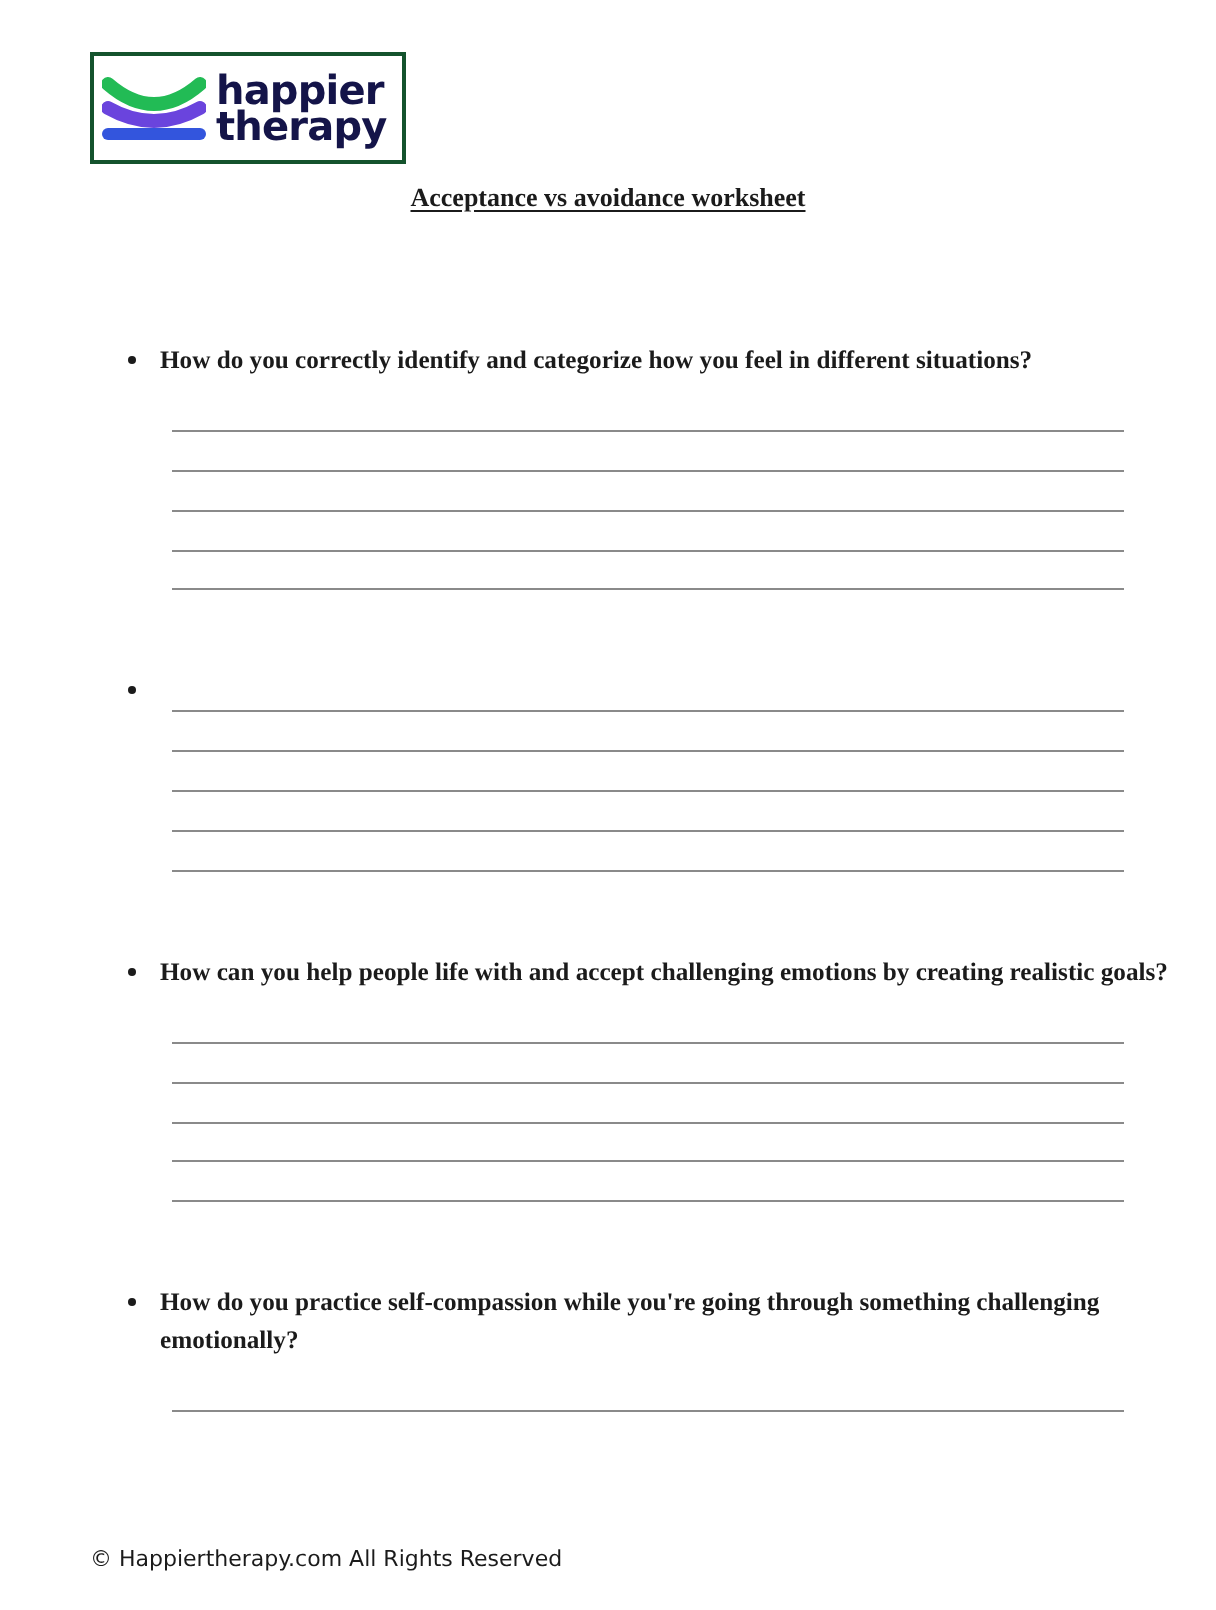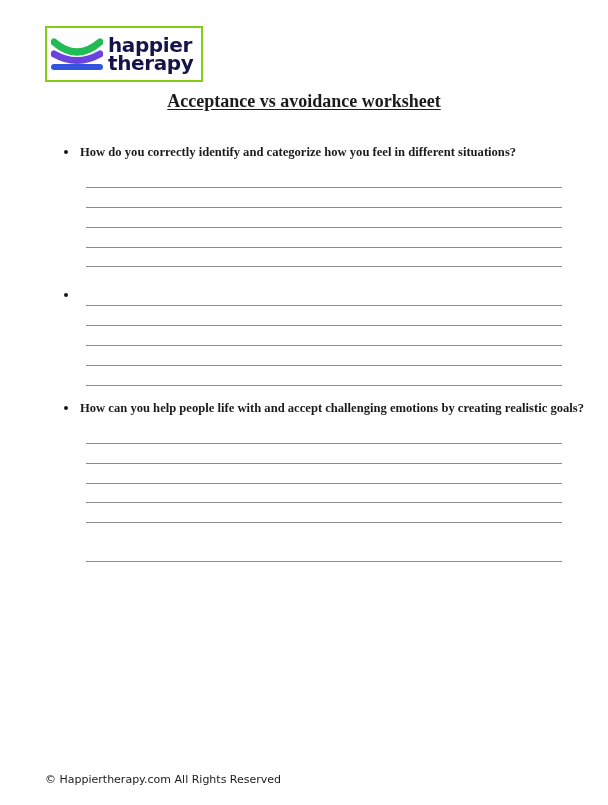--- a/index.html
+++ b/index.html
@@ -19,21 +19,21 @@
     overflow: hidden;
   }
 
   
   .logo-box {
     position: absolute;
     left: 45px;
     top: 26px;
     width: 158px;
     height: 56px;
-    border: 2px solid #84cc16;
+    border: 2px solid #14532d;
     box-sizing: border-box;
     background: #ffffff;
     display: flex;
     align-items: center;
   }
   .logo-mark {
     width: 52px;
     height: 44px;
     margin-left: 4px;
     flex: 0 0 auto;
@@ -51,37 +51,38 @@
 
   
   .doc-title {
     position: absolute;
     left: 0;
     top: 91px;
     width: 608px;
     text-align: center;
     font-family: "Liberation Serif", serif;
     font-weight: bold;
-    font-size: 18px;
+    font-size: 13px;
     color: #1b1b1b;
   }
   .doc-title u { text-decoration: underline; text-underline-offset: 2px; }
 
   
   .qlist {
     position: absolute;
     left: 0;
     top: 143px;
     width: 608px;
   }
   .qblock { position: relative; }
   .qrow {
     position: relative;
     padding-left: 80px;
     padding-right: 20px;
+    margin-top: 28px;
   }
   .bullet {
     position: absolute;
     left: 64px;
     top: 7px;
     width: 4px;
     height: 4px;
     background: #1b1b1b;
     border-radius: 50%;
   }
@@ -177,20 +178,24 @@
         <div class="aline"></div>
         <div class="aline"></div>
         <div class="aline"></div>
         <div class="aline"></div>
         <div class="aline"></div>
       </div>
       <div class="gap"></div>
     </div>
 
     <div class="qblock">
+      <div class="qrow">
+        <span class="bullet"></span>
+        <div class="qtext">How do you practice self-compassion while you're going through something challenging emotionally?</div>
+      </div>
       <div class="lines">
         <div class="aline"></div>
 
       </div>
     </div>
 
   </div>
 
   <div class="footer">© Happiertherapy.com All Rights Reserved</div>
 

